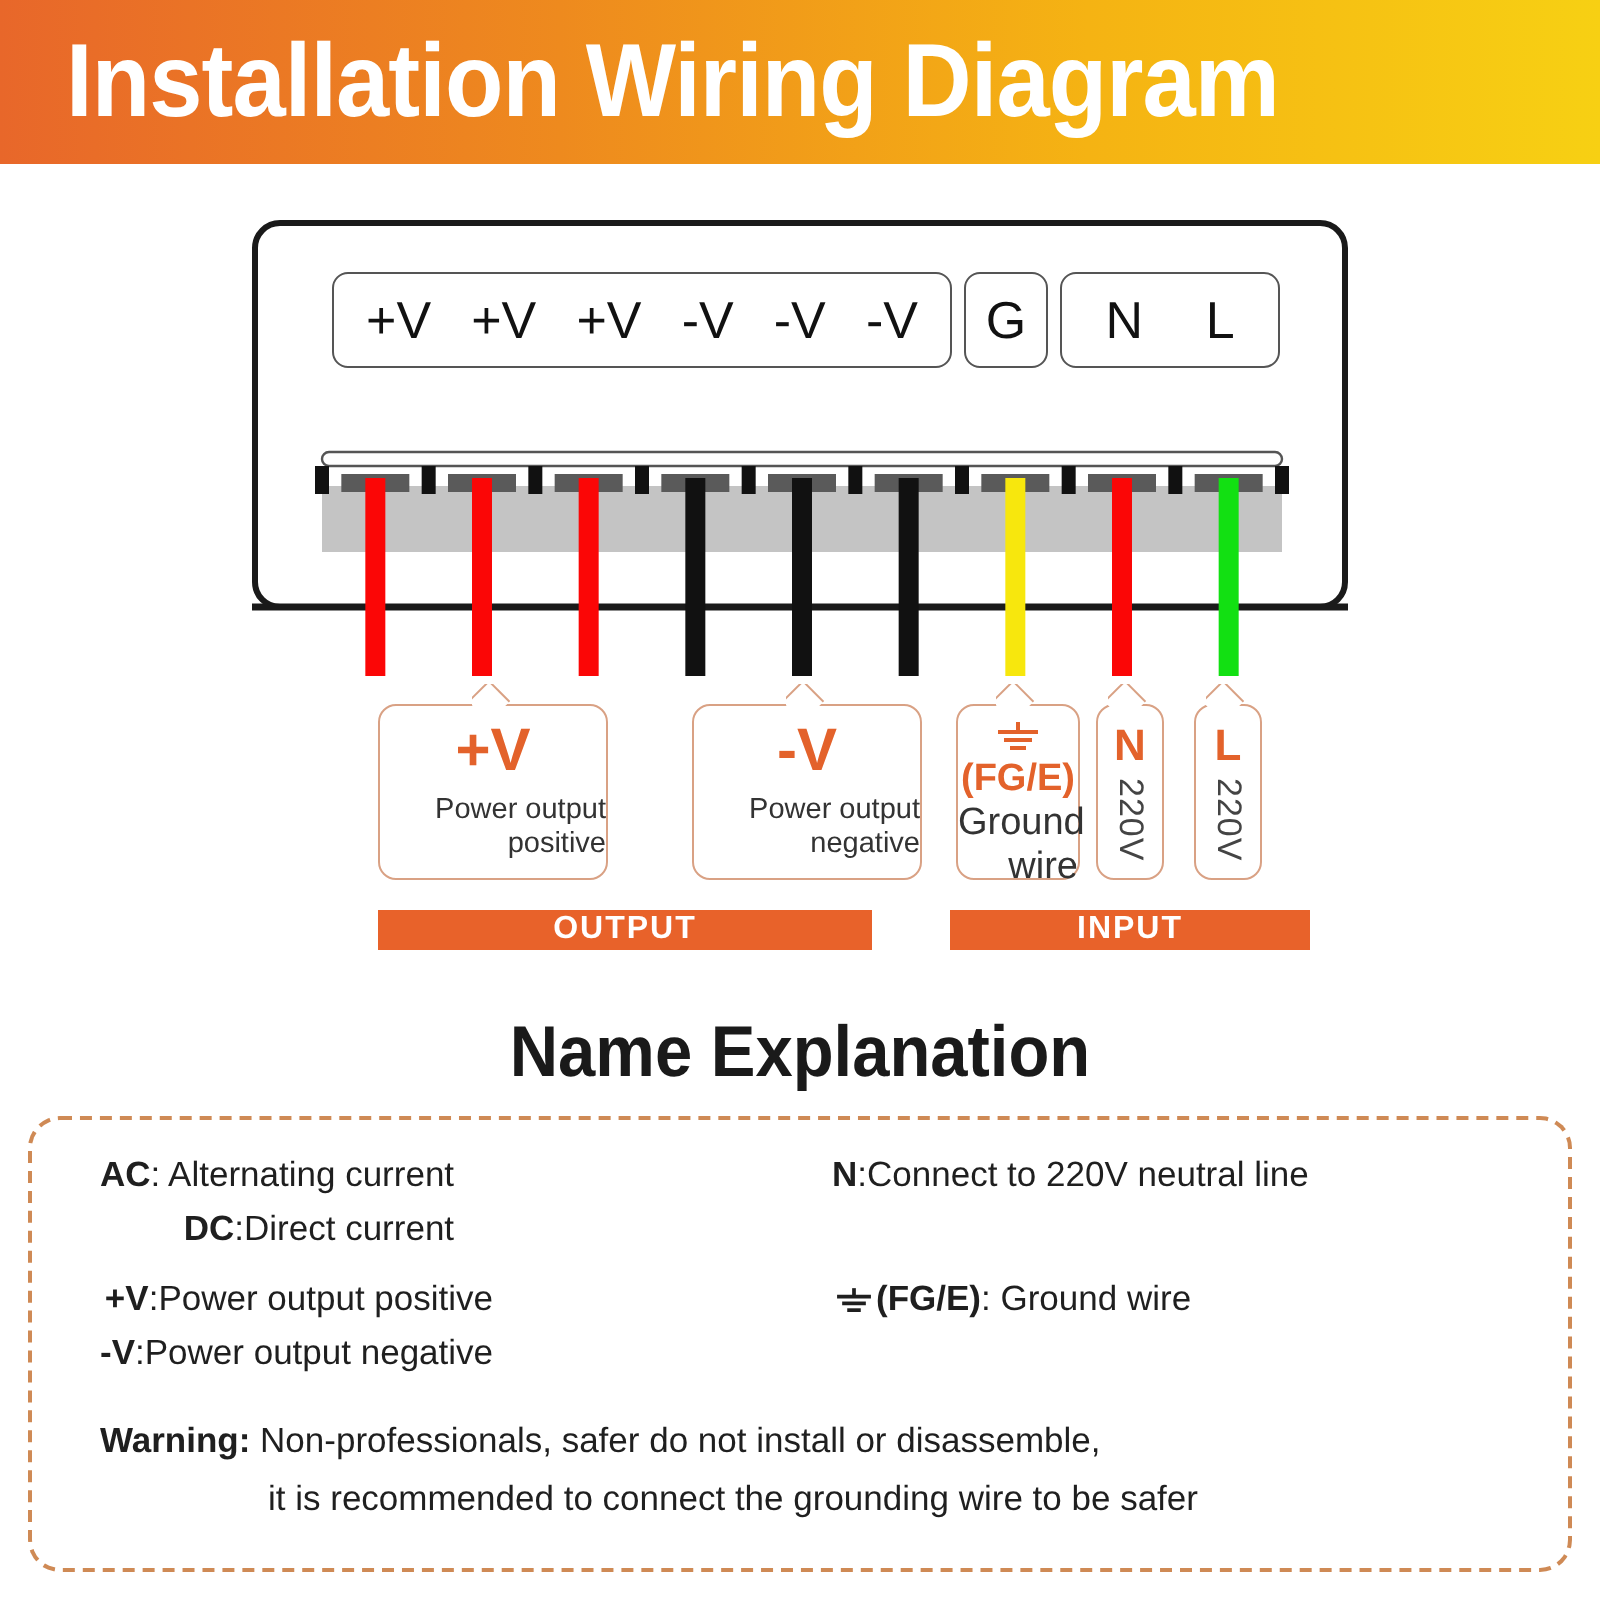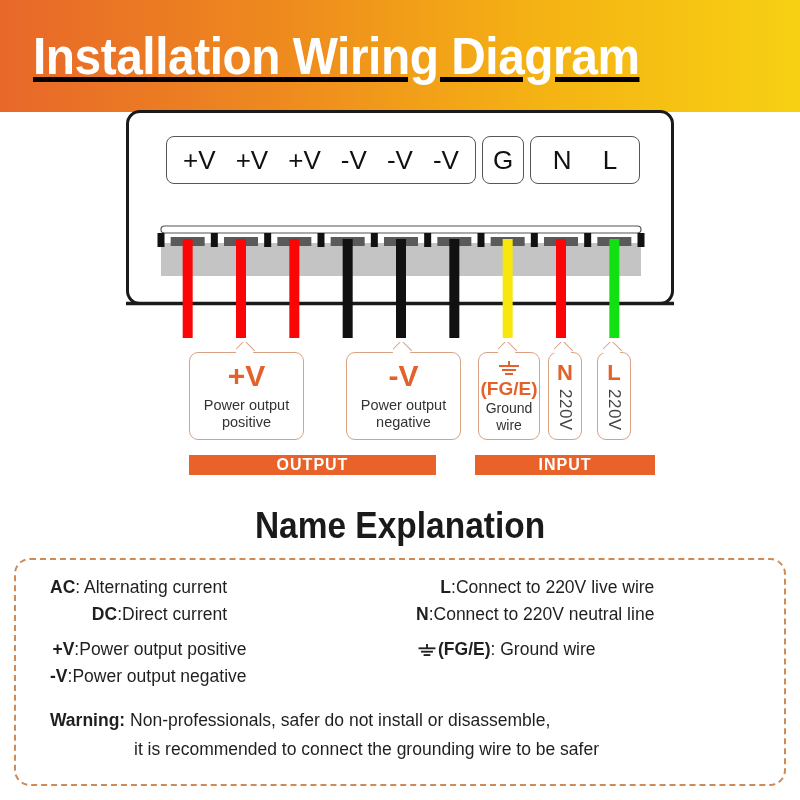--- a/index.html
+++ b/index.html
@@ -6,23 +6,23 @@
   html, body { width:800px; height:800px; }
   body {
     background:#ffffff;
     font-family:"Liberation Sans", sans-serif;
     position:relative;
     overflow:hidden;
   }
 
   
   #header-banner {
-    position:absolute; left:0; top:0; width:800px; height:112px;
+    position:absolute; left:0; top:0; width:800px; height:82px;
     background:linear-gradient(90deg,#e8672a 0%,#ee8a1e 35%,#f5b313 68%,#f7d013 100%);
-    display:flex; align-items:center;text-decoration:underline;
+    display:flex; align-items:center;
   }
   #header-title {
     color:#ffffff;
     font-size:52px;
     font-weight:bold;
     letter-spacing:-0.5px;
     transform:scaleX(0.92);
     transform-origin:left center;
     margin-left:33px;
     white-space:nowrap;
@@ -74,34 +74,34 @@
   }
   .callout-notch::before {
     content:""; position:absolute; left:1px; top:1px;
     width:14px; height:14px; background:#ffffff;
     border-left:1.6px solid #d9a184; border-top:1.6px solid #d9a184;
     transform:rotate(45deg); transform-origin:center;
   }
   .callout-title {
     color:#e3622b; font-weight:bold; line-height:1;
   }
-  .callout-sub { color:#333; line-height:1.18; }
+  .callout-sub { color:#333; line-height:1.18;text-align:right; }
 
   #callout-pv { left:189px; top:352px; width:115px; height:88px; }
   #callout-pv .callout-title { font-size:30px; margin-top:8px; }
   #callout-pv .callout-sub   { font-size:14.5px; margin-top:6px; }
 
   #callout-nv { left:346px; top:352px; width:115px; height:88px; }
   #callout-nv .callout-title { font-size:30px; margin-top:8px; }
   #callout-nv .callout-sub   { font-size:14.5px; margin-top:6px; }
 
   #callout-g { left:478px; top:352px; width:62px; height:88px; }
   #callout-g .ground-sym { margin:7px auto 1px; }
   #callout-g .callout-title { font-size:19px; }
-  #callout-g .callout-sub   { font-size:14px; margin-top:2px; }
+  #callout-g .callout-sub   { font-size:19px; margin-top:2px; }
 
   .callout-narrow { width:34px; height:88px; }
   .callout-narrow .callout-title { font-size:22px; margin-top:9px; }
   .vert-220 {
     font-size:17px; color:#444;
     writing-mode:vertical-rl; text-orientation:mixed;
     margin:5px auto 0; display:block; letter-spacing:0.5px;
   }
   #callout-n { left:548px; top:352px; }
   #callout-l { left:597px; top:352px; }
@@ -265,23 +265,20 @@
     <div>
       <span class="legend-key">AC</span><span>: </span><span>Alternating current</span>
     </div>
     <div>
       <span class="legend-key">DC</span><span>:</span><span>Direct current</span>
     </div>
   </div>
 
   <div class="legend-col" id="legend-col-right">
     <div>
-      <span class="legend-key">L</span><span>:</span><span>Connect to 220V live wire</span>
-    </div>
-    <div>
       <span class="legend-key">N</span><span>:</span><span>Connect to 220V neutral line</span>
     </div>
   </div>
 
   <div class="legend-col" id="legend-col-right2">
     <div>
       <svg class="ground-sym" width="22" height="14" viewBox="0 0 26 16">
         <line x1="13" y1="1" x2="13" y2="6" stroke="#1f1f1f" stroke-width="2.2"></line>
         <line x1="3" y1="6" x2="23" y2="6" stroke="#1f1f1f" stroke-width="2.2"></line>
         <line x1="6" y1="10" x2="20" y2="10" stroke="#1f1f1f" stroke-width="2.2"></line>

